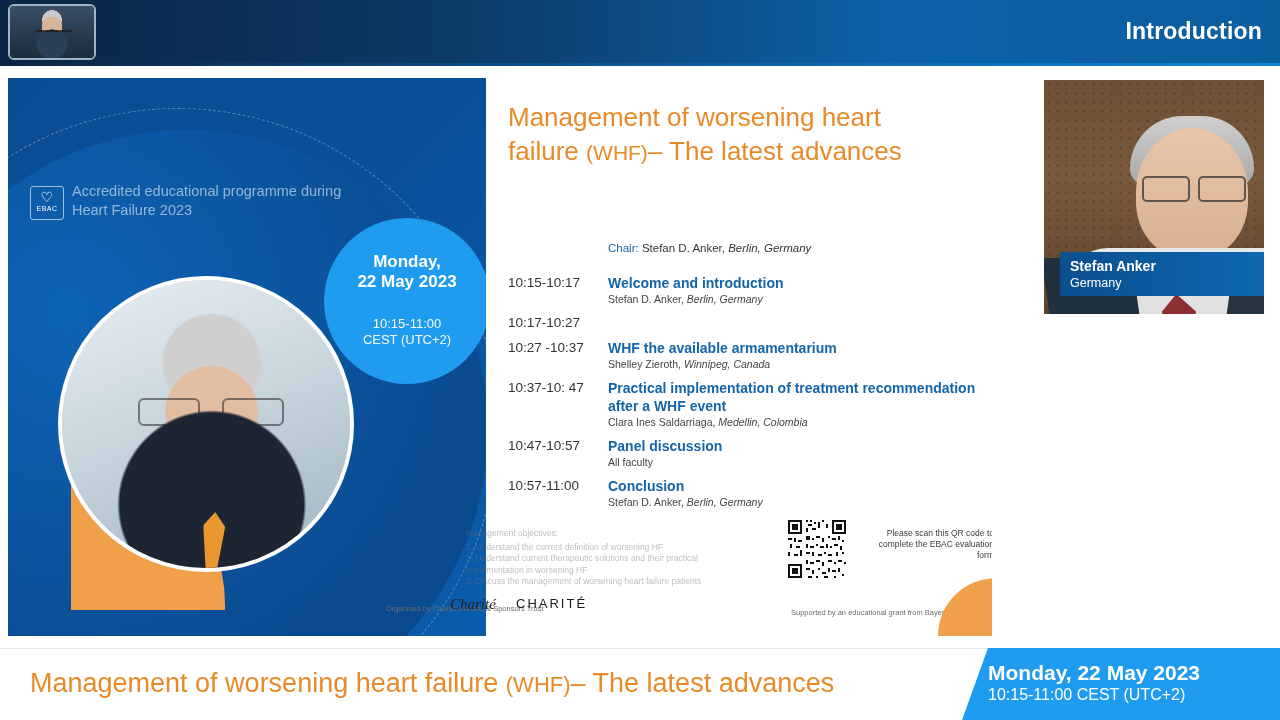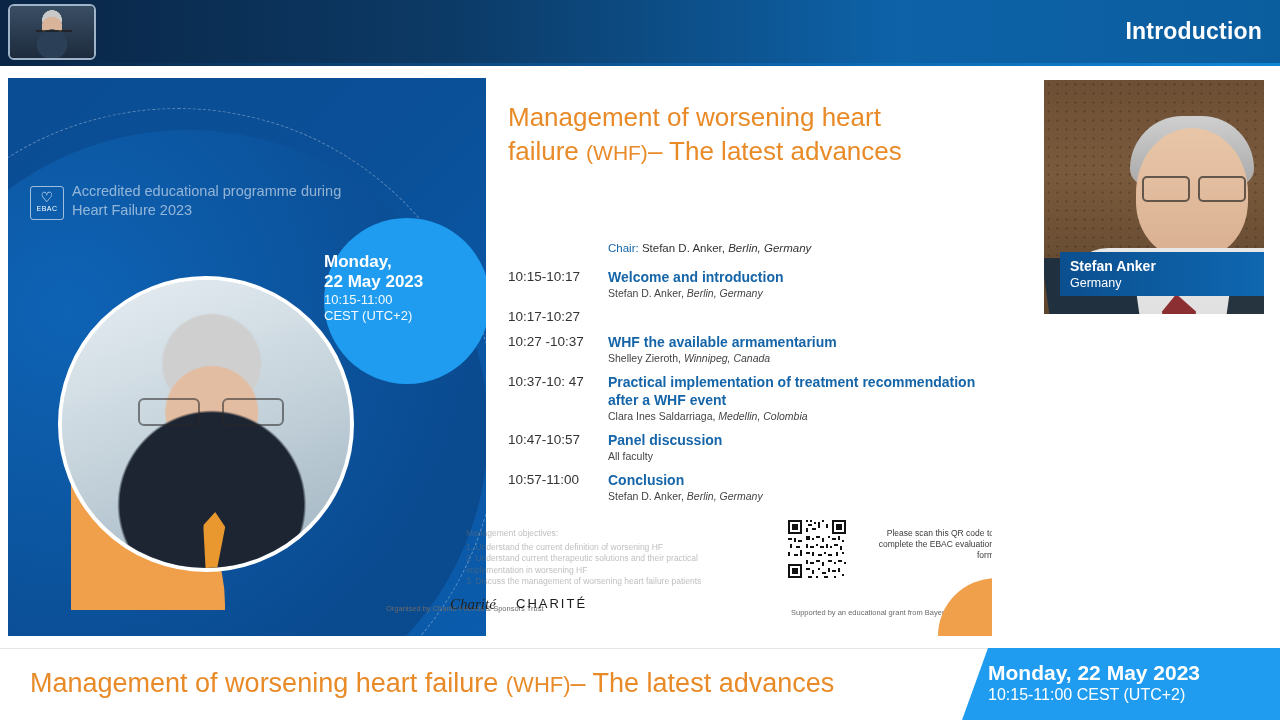--- a/index.html
+++ b/index.html
@@ -90,25 +90,25 @@
   }
   .photo-glasses::before, .photo-glasses::after {
     content:""; position:absolute; top:0; width:58px; height:24px;
     border:2px solid rgba(40,40,40,.55); border-radius:6px;
   }
   .photo-glasses::before { left:0; }
   .photo-glasses::after { right:0; }
 
   .date-bubble {
     position:absolute; left:316px; top:140px; width:166px; height:166px;
-    border-radius:50%; background:#1f9cf0; color:#fff; 
+    border-radius:50%; background:#1f9cf0; color:#fff; text-align:center;
     padding-top:34px;
   }
   .date-bubble .d1 { font-size:17px; font-weight:bold; line-height:20px; }
-  .date-bubble .d2 { font-size:13px; margin-top:0; line-height:16px; opacity:.95; }
+  .date-bubble .d2 { font-size:13px; margin-top:24px; line-height:16px; opacity:.95; }
 
   .ebac-badge {
     position:absolute; left:22px; top:108px; width:34px; height:34px;
     border:1px solid rgba(255,255,255,.6); border-radius:3px;
     color:#fff; font-size:7px; text-align:center; padding-top:18px; letter-spacing:.5px;
   }
   .ebac-badge::before {
     content:"\2661"; position:absolute; left:0; right:0; top:2px; font-size:14px;
   }
   .accred-text {
@@ -123,21 +123,21 @@
     color:#e98a28; font-size:26px; line-height:34px; font-weight:500;
   }
   .slide-title .small { font-size:21px; }
 
   .chair-line {
     position:absolute; left:122px; top:164px; font-size:11.5px; color:#1565a8;
   }
   .chair-line .name { color:#333; }
   .chair-line .loc { color:#333; font-style:italic; }
 
-  .agenda { position:absolute; left:22px; top:190px; width:480px; }
+  .agenda { position:absolute; left:22px; top:196px; width:480px; }
   .agenda-row { display:flex; margin-bottom:9px; }
   .agenda-time {
     width:100px; flex:0 0 100px; color:#333; font-size:13.5px; padding-top:1px;
   }
   .agenda-body { flex:1; }
   .agenda-title { color:#1565a8; font-size:14px; font-weight:bold; line-height:18px; }
   .agenda-sub { color:#444; font-size:10.5px; margin-top:1px; }
   .agenda-sub em { font-style:italic; }
 
   .objectives {

